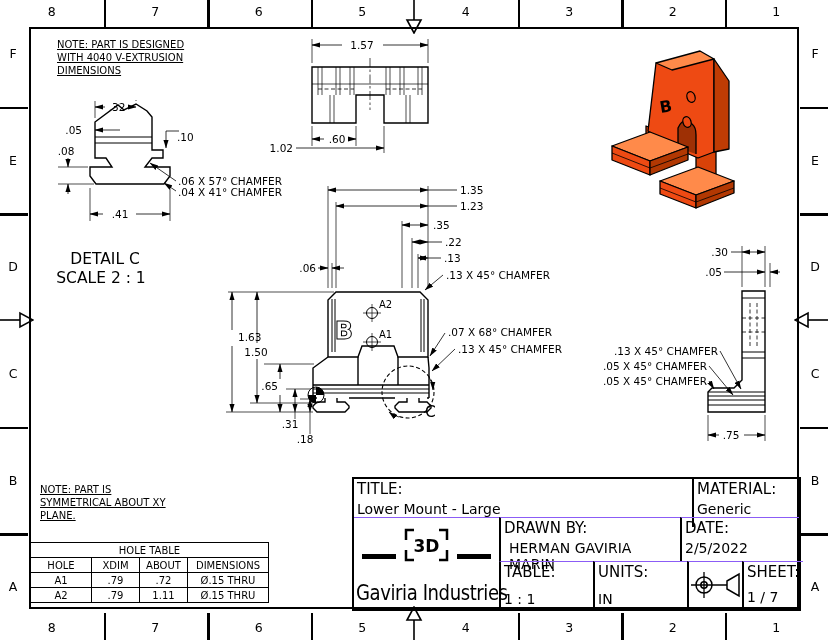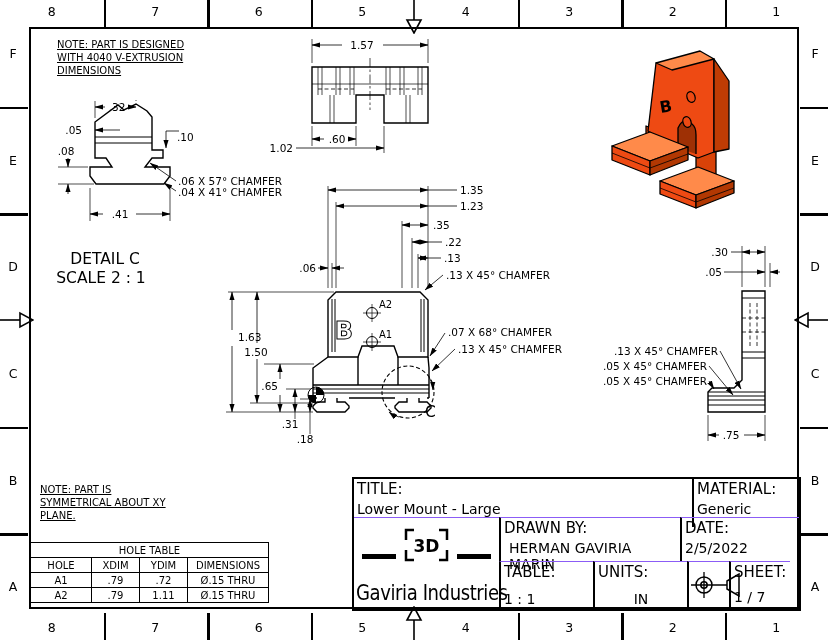--- a/index.html
+++ b/index.html
@@ -378,21 +378,21 @@
   </svg>
 
   <table class="holetable">
     <tbody>
         <tr>
           <th colspan="4">HOLE TABLE</th>
         </tr>
     <tr>
       <th style="width:56px">HOLE</th>
       <th style="width:43px">XDIM</th>
-      <th style="width:43px">YDIM</th>
+      <th style="width:43px">ABOUT</th>
       <th style="width:76px">DIMENSIONS</th>
     </tr>
     <tr>
       <td>A1</td>
       <td>.79</td>
       <td>.72</td>
       <td>Ø.15 THRU</td>
     </tr>
     <tr>
       <td>A2</td>
@@ -431,30 +431,30 @@
     <div class="cell" style="left:326px;top:38px;width:119px;height:44px">
       <div class="lab">DATE:</div>
       <div class="val">2/5/2022</div>
     </div>
     <div class="cell" style="left:145px;top:82px;width:94px;height:48px">
       <div class="lab">TABLE:</div>
       <div class="val" style="margin-top:10px">1 : 1</div>
     </div>
     <div class="cell" style="left:239px;top:82px;width:94px;height:48px">
       <div class="lab">UNITS:</div>
-      <div class="val" style="margin-top:10px;text-align:center">IN</div>
+      <div class="val" style="margin-top:10px;">IN</div>
     </div>
     <div class="cell" style="left:333px;top:82px;width:55px;height:48px;padding:0">
       <svg width="54" height="46">
         <circle cx="15" cy="23" r="8" fill="none" stroke="#000" stroke-width="1.5"></circle>
         <circle cx="15" cy="23" r="3.2" fill="none" stroke="#000" stroke-width="1.5"></circle>
         <line x1="2" y1="23" x2="50" y2="23" stroke="#000" stroke-width="1.3"></line>
         <line x1="15" y1="10" x2="15" y2="36" stroke="#000" stroke-width="1.3"></line>
         <path d="M38,19 L50,12 L50,34 L38,27 Z" fill="#fff" stroke="#000" stroke-width="1.5"></path>
       </svg>
     </div>
-    <div class="cell" style="left:375px;top:82px;width:61px;height:48px">
+    <div class="cell" style="left:388px;top:82px;width:61px;height:48px">
       <div class="lab">SHEET:</div>
       <div class="val" style="margin-top:8px">1 / 7</div>
     </div>
   </div>
 
 </div>
 
 </body></html>

